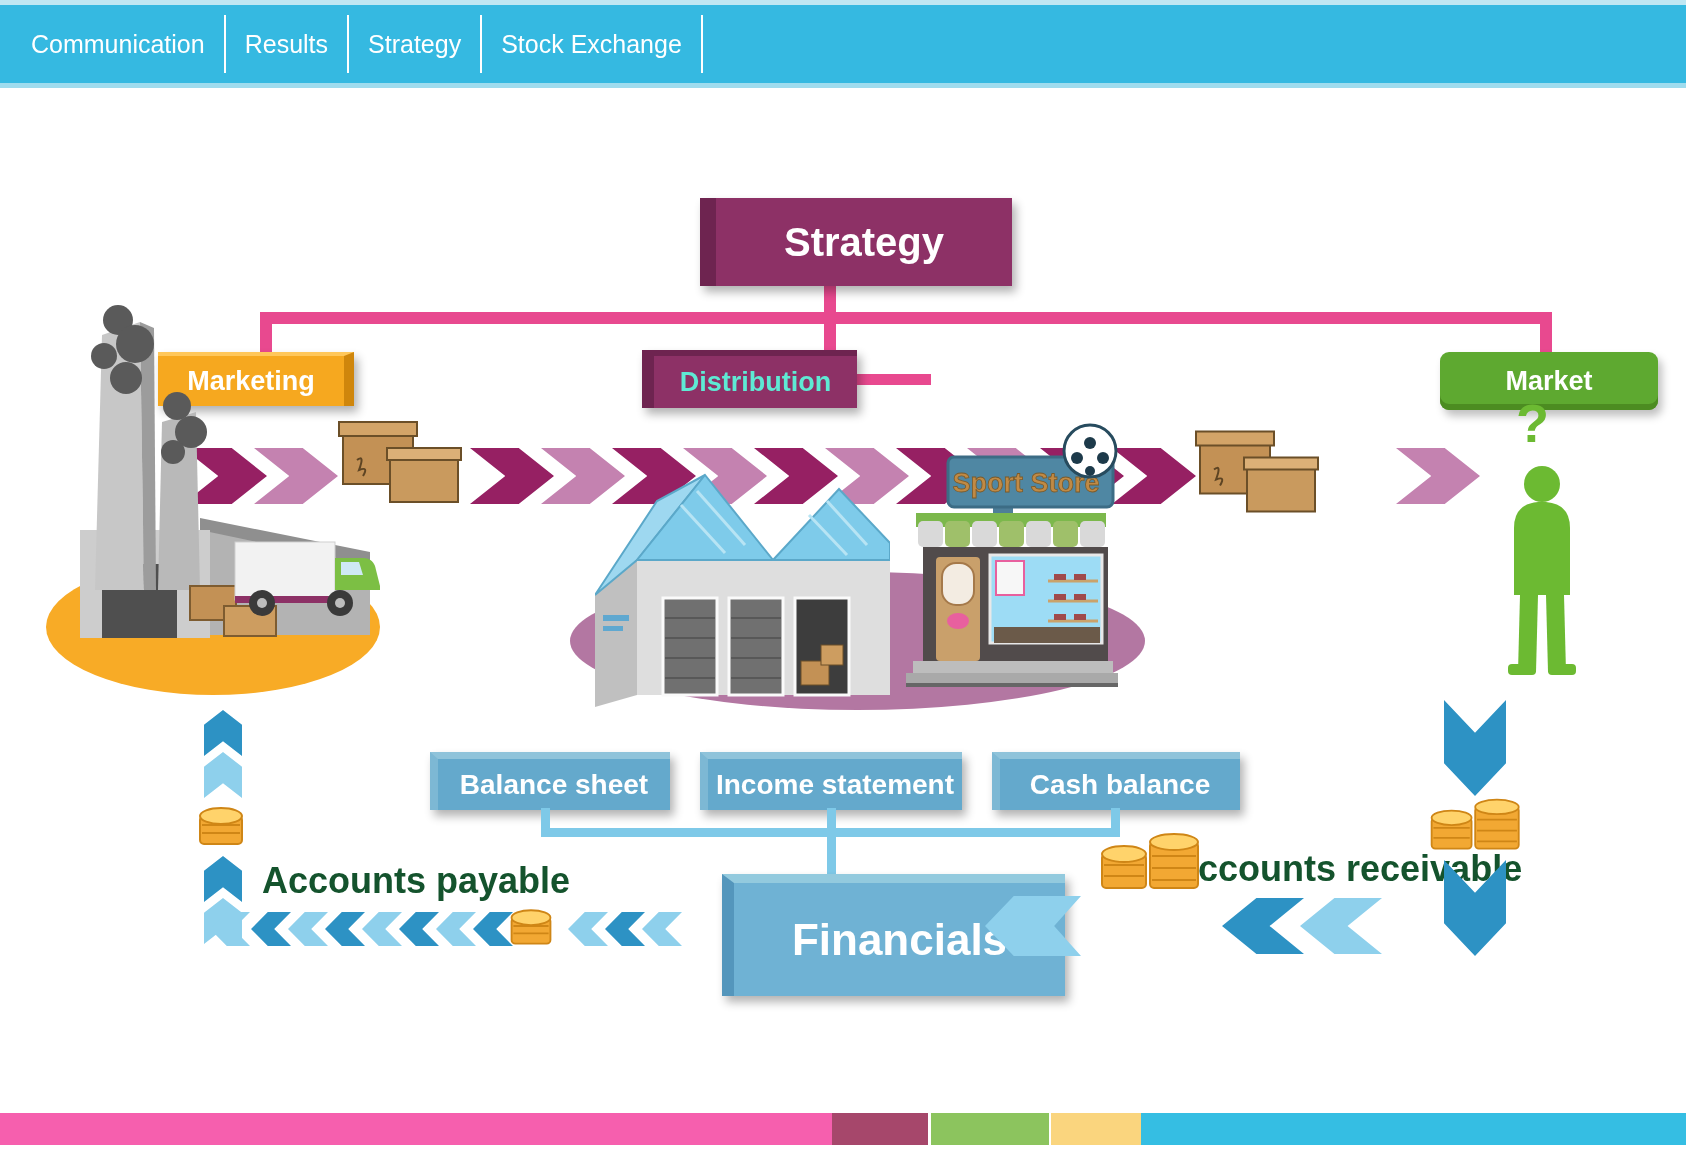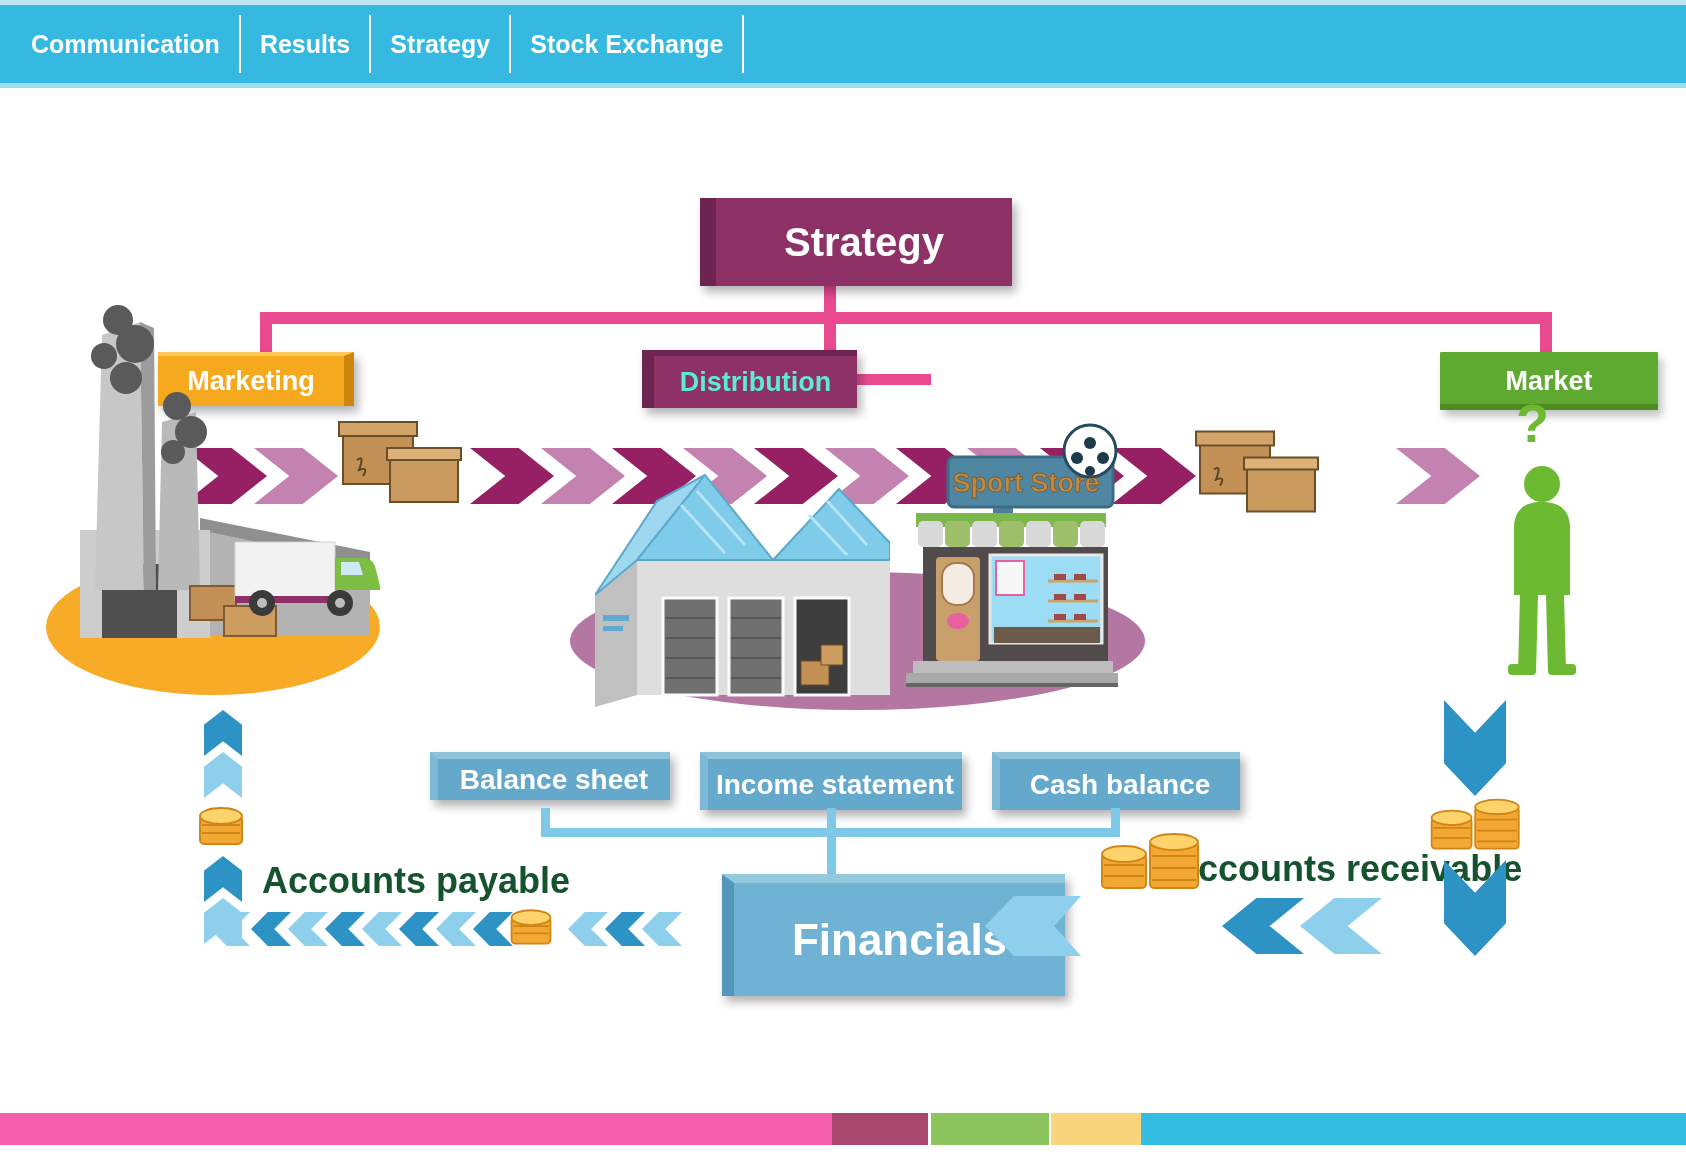--- a/index.html
+++ b/index.html
@@ -5,31 +5,31 @@
   html,body{margin:0;padding:0;background:#fff;}
   #app{position:relative;width:1686px;height:1156px;background:#ffffff;overflow:hidden;
        font-family:"Liberation Sans", sans-serif;}
   .abs{position:absolute;}
 
   
   .navbar{position:absolute;left:0;top:0;width:1686px;height:88px;box-sizing:border-box;
           background:#35b9e1;border-top:5px solid #bfe7f3;border-bottom:5px solid #9fdcee;
           display:flex;align-items:center;padding-left:12px;}
   .nav-item{display:flex;align-items:center;height:58px;padding:0 19px;
-            border-right:2px solid #ffffff;color:#ffffff;font-size:25px;font-weight:700;
+            border-right:2px solid #ffffff;color:#ffffff;font-size:25px;font-weight:400;
             cursor:pointer;white-space:nowrap;}
 
   
   .plaque{position:absolute;display:flex;align-items:center;justify-content:center;
           color:#fff;font-weight:700;box-sizing:border-box;
           box-shadow:4px 6px 9px rgba(0,0,0,.30);}
   .plaque.purple{background:#8d3166;border-left:12px solid #6e2450;border-top:6px solid #6e2450;color:#5eead4;}
   .plaque.strategy{background:#8d3166;border-left:16px solid #6e2450;font-size:40px;color:#ffffff;}
   .plaque.orange{background:#f6a81f;border-right:10px solid #cf860c;border-top:4px solid #ffc75a;}
-  .plaque.green{background:#5ea930;border-radius:1px;box-shadow:inset 0 -6px 0 #4c8c21, 4px 6px 9px rgba(0,0,0,.25);}
+  .plaque.green{background:#5ea930;border-radius:9px;box-shadow:inset 0 -6px 0 #4c8c21, 4px 6px 9px rgba(0,0,0,.25);}
   .plaque.blue{background:#64a9cc;border-top:7px solid #8fc3da;border-left:8px solid #7db8d4;font-size:28px;}
   .plaque.fin{background:#6fb2d4;border-top:9px solid #93cade;border-left:12px solid #5496bc;font-size:44px;}
 
   .pink-line{position:absolute;background:#e8498f;}
   .blue-line{position:absolute;background:#7ec9e8;}
 
   
   .pchev{position:absolute;top:448px;width:84px;height:56px;
          clip-path:polygon(0% 0%,58% 0%,100% 50%,58% 100%,0% 100%,42% 50%);}
   .pchev.d{background:#962063;} .pchev.l{background:#c482b0;}
@@ -267,21 +267,21 @@
   <svg class="abs" style="left:506px;top:902px;" width="50" height="48" viewBox="0 0 54 50">
     <rect x="6" y="16" width="42" height="28" rx="4" fill="#f2a833" stroke="#cf8616" stroke-width="2"></rect>
     <line x1="8" y1="25" x2="46" y2="25" stroke="#cf8616" stroke-width="2"></line>
     <line x1="8" y1="33" x2="46" y2="33" stroke="#cf8616" stroke-width="2"></line>
     <ellipse cx="27" cy="16" rx="21" ry="8" fill="#ffd36b" stroke="#cf8616" stroke-width="2"></ellipse>
   </svg>
   <div class="bchev-left bl" style="left:568px;top:912px;width:40px;height:34px;"></div>
   <div class="bchev-left bd" style="left:605px;top:912px;width:40px;height:34px;"></div>
   <div class="bchev-left bl" style="left:642px;top:912px;width:40px;height:34px;"></div>
 
-  <div class="plaque blue" style="left:430px;top:752px;width:240px;height:48px;">
+  <div class="plaque blue" style="left:430px;top:752px;width:240px;height:58px;">
     <span>Balance sheet</span>
   </div>
   <div class="plaque blue" style="left:992px;top:752px;width:248px;height:58px;">
     <span>Cash balance</span>
   </div>
   <div class="plaque blue" style="left:700px;top:752px;width:262px;height:58px;">
     <span>Income statement</span>
   </div>
 
   <div class="blue-line" style="left:541px;top:808px;width:9px;height:24px;"></div>

